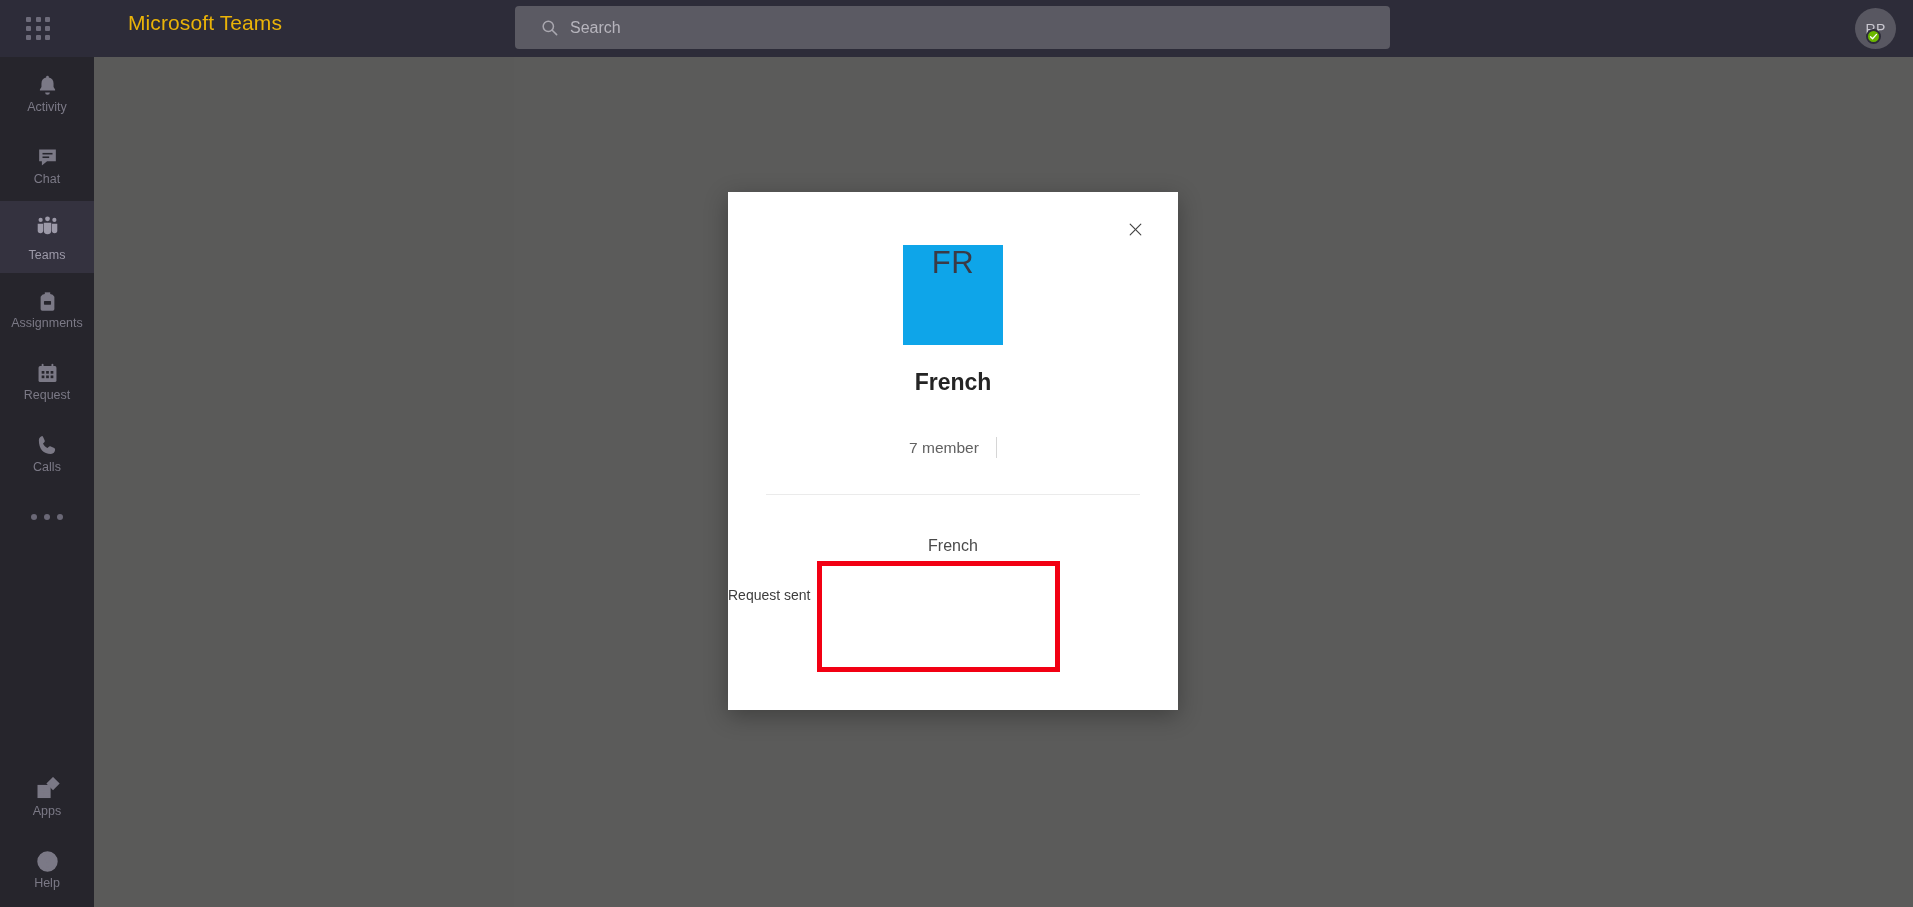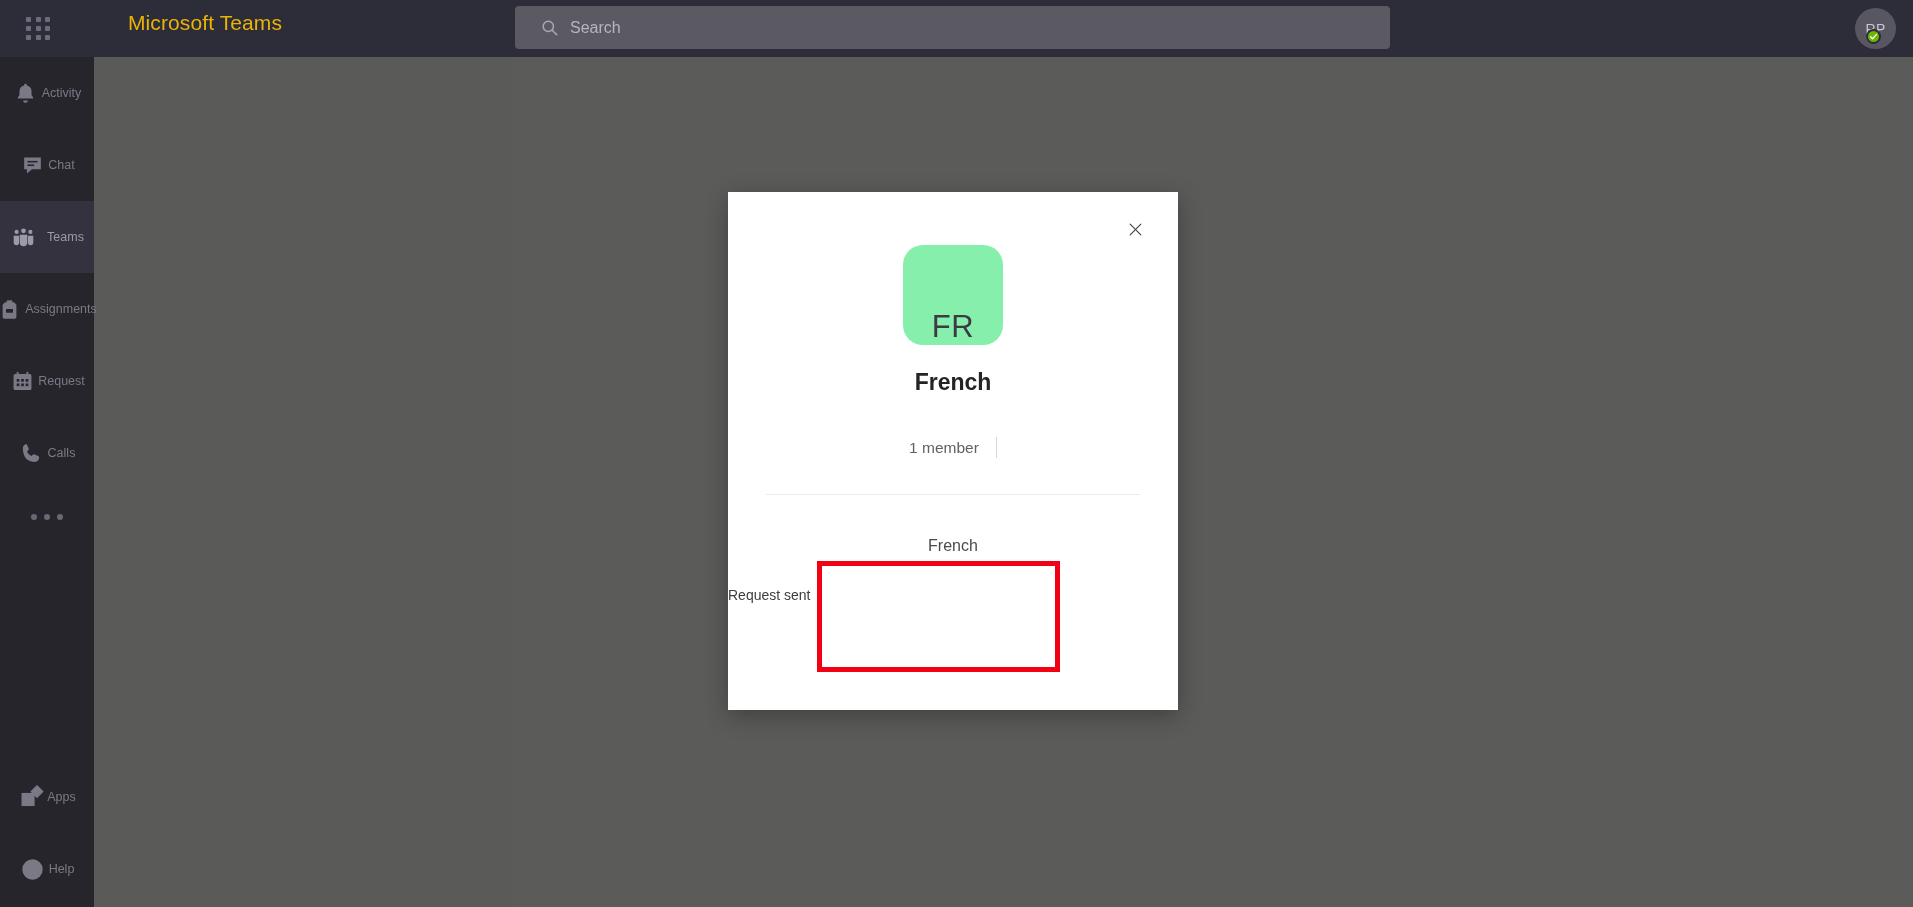--- a/index.html
+++ b/index.html
@@ -63,21 +63,21 @@
 
   
   .rail {
     position: absolute; left: 0; top: 57px;
     width: 94px; height: 850px;
     background: #26252c;
     z-index: 4;
   }
   .rail-item {
     width: 94px; height: 72px;
-    display: flex; flex-direction: row;
+    display: flex; flex-direction: column;
     align-items: center; justify-content: center;
     gap: 3px; cursor: pointer;
     color: #7b7986;
     position: relative;
   }
   .rail-item.active { background: #34323f; color: #9c99a8; gap: 11px; }
   .rail-item .ri-ico { width: 26px; height: 26px; display:flex; align-items:center; justify-content:center; }
   .rail-item .ri-ico svg { width: 25px; height: 25px; fill: currentColor; }
   .rail-item .ri-lbl { font-size: 12.5px; line-height: 1; white-space: nowrap; }
 
@@ -110,23 +110,23 @@
     position: absolute; right: 28px; top: 22px;
     width: 30px; height: 30px;
     display: flex; align-items: center; justify-content: center;
     cursor: pointer;
   }
   .modal-close svg { width: 17px; height: 17px; stroke: #424242; stroke-width: 1.6; fill: none; }
 
   .team-avatar {
     position: absolute; left: 175px; top: 53px;
     width: 100px; height: 100px;
-    border-radius: 20px;
-    background: #86efac;
-    display: flex; align-items: flex-end; justify-content: center;
+    border-radius: 0;
+    background: #0ea5e9;
+    display: flex; align-items: flex-start; justify-content: center;
     font-size: 31px; color: #3b3a45; letter-spacing: .5px;
   }
   .team-name {
     position: absolute; left: 0; top: 177px; width: 450px;
     text-align: center; font-size: 23px; font-weight: bold; color: #242424;
   }
   .member-row {
     position: absolute; left: 0; top: 245px; width: 450px;
     display: flex; align-items: center; justify-content: center;
   }
@@ -315,21 +315,21 @@
         </svg>
     </div>
 
     <div class="team-avatar">
       <span>FR</span>
     </div>
 
     <div class="team-name">French</div>
 
     <div class="member-row">
-      <span class="member-count">1 member</span>
+      <span class="member-count">7 member</span>
       <span class="member-sep"></span>
     </div>
 
     <div class="divider"></div>
 
     <div class="chan-name">French</div>
 
     <div class="request-sent">Request sent</div>
   </div>
 

